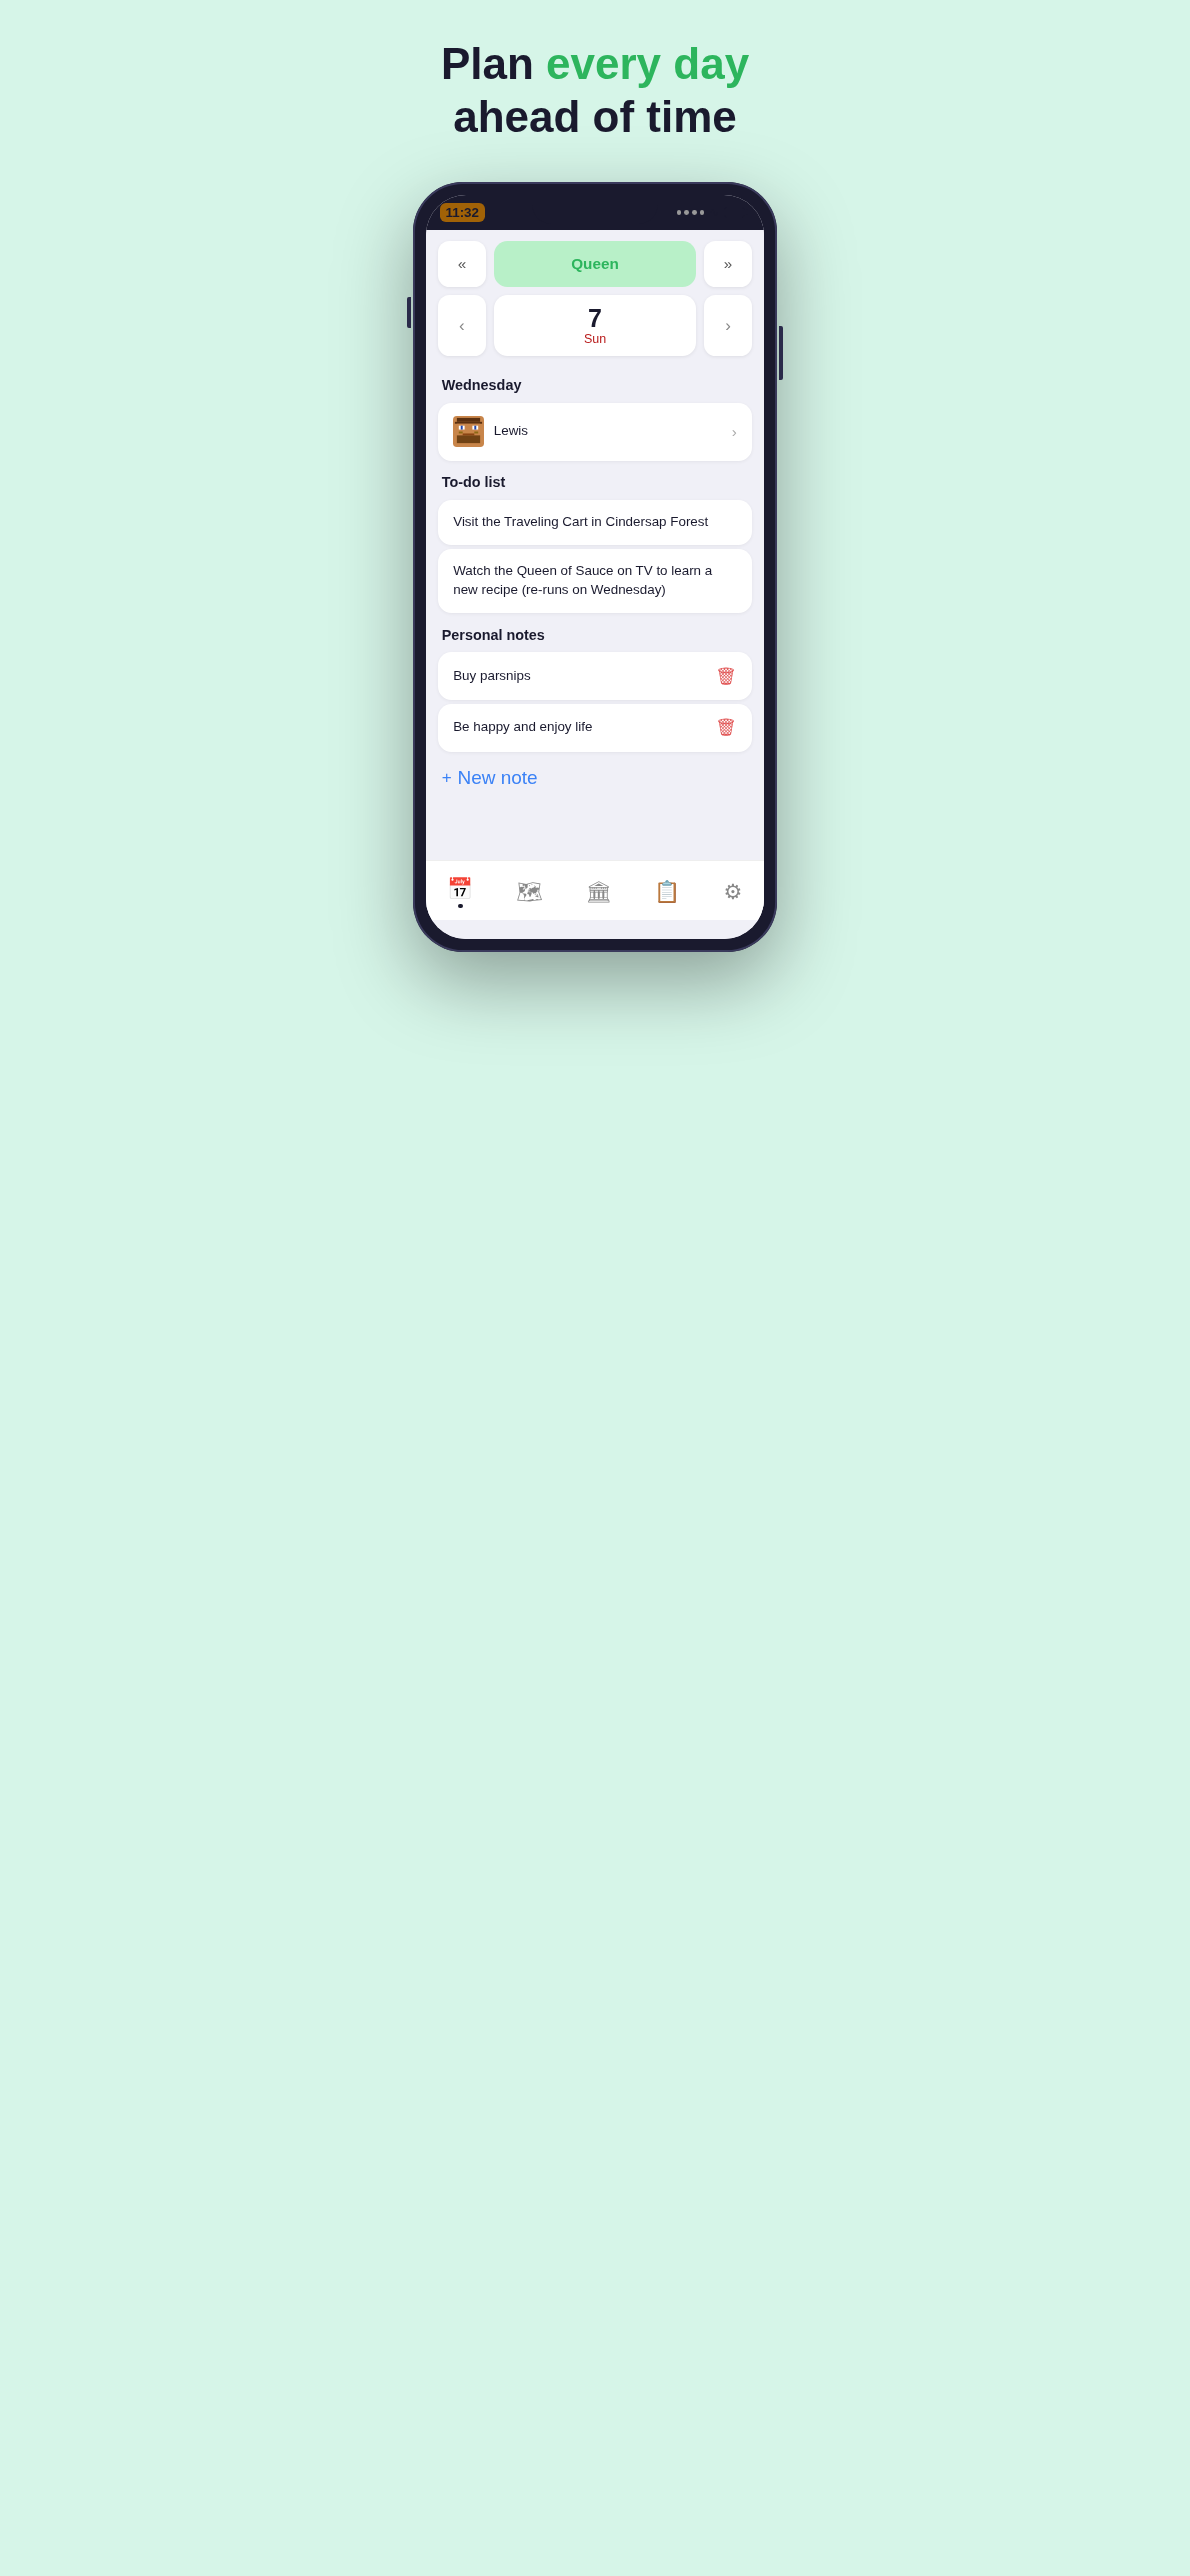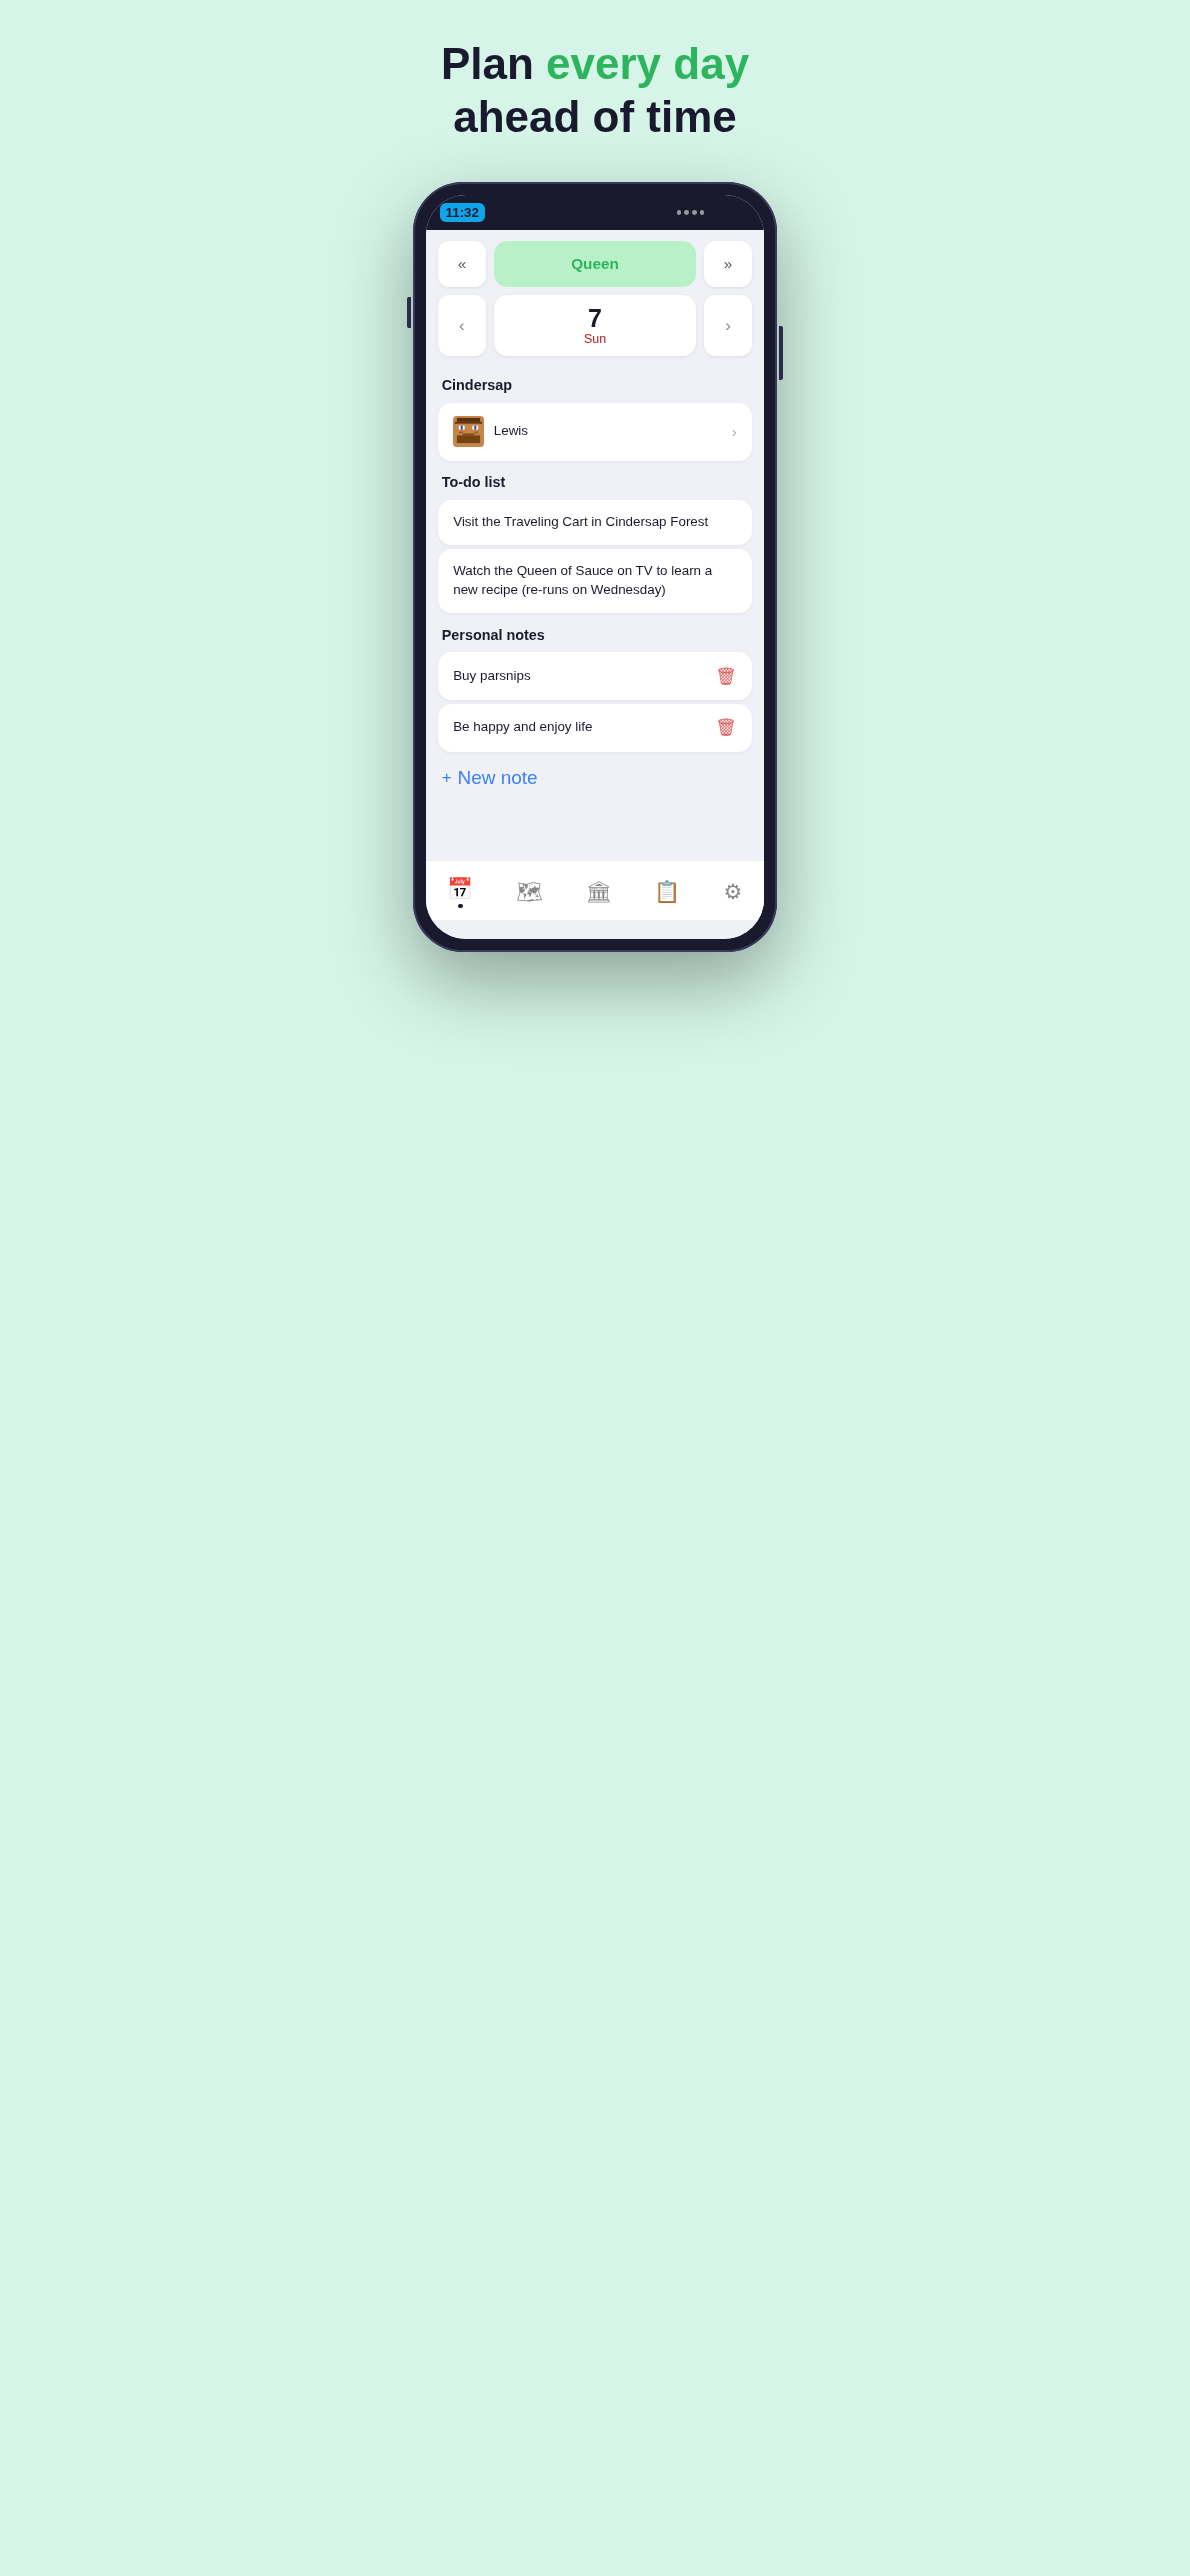--- a/index.html
+++ b/index.html
@@ -66,21 +66,21 @@
       transform: translateX(-50%);
       width: 125px;
       height: 29px;
       background: #1a1a2e;
       border-radius: 0 0 19px 19px;
     }
     .status-time {
       font-size: 13.4px;
       font-weight: 600;
       color: #1a1a2e;
-      background: #0ea5e9;
+      background: #a16207;
       padding: 1.9px 5.8px;
       border-radius: 5.8px;
       position: relative;
       z-index: 2;
       margin-left: -5.7px;
     }
     .status-icons {
       display: flex;
       align-items: center;
       gap: 4.8px;
@@ -367,21 +367,21 @@
 
         <div class="date-row">
           <div class="date-nav-btn">‹</div>
           <div class="date-center">
             <span class="date-number">7</span>
             <span class="date-day">Sun</span>
           </div>
           <div class="date-nav-btn">›</div>
         </div>
 
-        <div class="section-label">Cindersap</div>
+        <div class="section-label">Wednesday</div>
         <div class="card">
           <div class="card-avatar">
             
             <svg viewBox="0 0 16 16" width="31" height="31" xmlns="http://www.w3.org/2000/svg">
               <rect width="16" height="16" fill="#c8854a"></rect>
               <rect x="2" y="1" width="12" height="2" fill="#5a3010"></rect>
               <rect x="1" y="3" width="14" height="1" fill="#5a3010"></rect>
               <rect x="2" y="4" width="12" height="6" fill="#c8854a"></rect>
               <rect x="3" y="5" width="3" height="2" fill="white"></rect>
               <rect x="10" y="5" width="3" height="2" fill="white"></rect>

